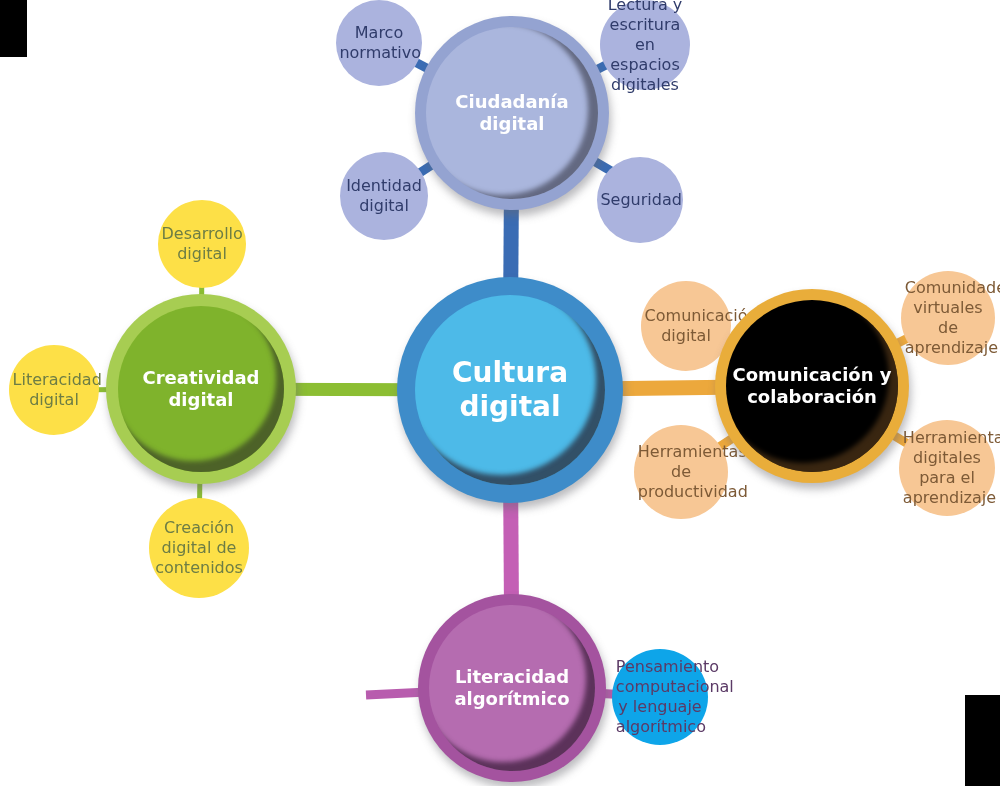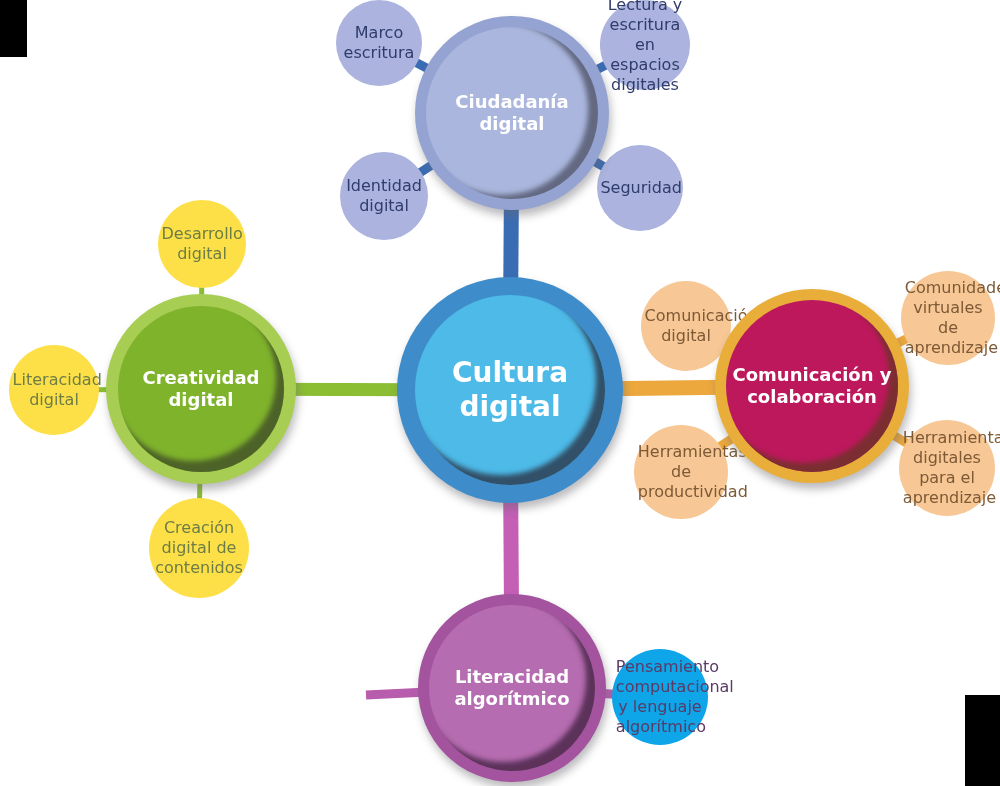--- a/index.html
+++ b/index.html
@@ -23,40 +23,40 @@
   #node-center{left:397px;top:277px;width:226px;height:226px;background:#3e8cc9;}
   #node-center .big-inner{inset:18px;background:#4dbae8;
       box-shadow:inset -9px -10px 5px rgba(42,44,60,.75);}
   #node-center .big-label{font-size:28px;}
 
   #node-top{left:415px;top:16px;width:194px;height:194px;background:#94a3d1;}
   #node-top .big-inner{inset:11px;background:#aab6dd;
       box-shadow:inset -10px -4px 5px rgba(52,54,68,.6);}
 
   #node-right{left:715px;top:289px;width:194px;height:194px;background:#e9ad3a;}
-  #node-right .big-inner{inset:11px;background:#be185d;
+  #node-right .big-inner{inset:11px;background:#000000;
       box-shadow:inset -9px -9px 5px rgba(88,58,26,.65);}
 
   #node-bottom{left:418px;top:594px;width:188px;height:188px;background:#a4539f;}
   #node-bottom .big-inner{inset:11px;background:#b56cb0;
       box-shadow:inset -9px -9px 5px rgba(54,26,54,.7);}
 
   #node-left{left:106px;top:294px;width:190px;height:190px;background:#a7cd52;}
   #node-left .big-inner{inset:12px;background:#7fb32c;
       box-shadow:inset -8px -11px 5px rgba(56,64,38,.7);}
 
   .sat-blue{background:#abb3de;color:#303c6b;}
   .sat-orange{background:#f7c795;color:#7d5a36;}
   .sat-purple{background:#0ea5e9;color:#5b3a66;}
   .sat-green{background:#fde047;color:#6d7d45;}
 
   #sat-marco{left:336px;top:0px;width:86px;height:86px;}
   #sat-lectura{left:600px;top:0px;width:90px;height:90px;}
   #sat-identidad{left:340px;top:152px;width:88px;height:88px;}
-  #sat-seguridad{left:597px;top:145px;width:86px;height:86px;}
+  #sat-seguridad{left:597px;top:157px;width:86px;height:86px;}
   #sat-comdigital{left:641px;top:281px;width:90px;height:90px;}
   #sat-comunidades{left:901px;top:271px;width:94px;height:94px;}
   #sat-herrprod{left:634px;top:425px;width:94px;height:94px;}
   #sat-herrdig{left:899px;top:420px;width:96px;height:96px;}
   #sat-resolucion{left:321px;top:650px;width:90px;height:90px;}
   #sat-penscomp{left:612px;top:649px;width:96px;height:96px;}
   #sat-desarrollo{left:158px;top:200px;width:88px;height:88px;}
   #sat-literacidad{left:9px;top:345px;width:90px;height:90px;}
   #sat-creacion{left:149px;top:498px;width:100px;height:100px;}
 
@@ -89,21 +89,21 @@
 
     <line x1="366" y1="695" x2="512" y2="688" stroke="#b85cae" stroke-width="9"></line>
     <line x1="660" y1="697" x2="512" y2="688" stroke="#b85cae" stroke-width="9"></line>
 
     <line x1="202" y1="244" x2="201" y2="389" stroke="#8cbe33" stroke-width="5"></line>
     <line x1="54" y1="390" x2="201" y2="389" stroke="#8cbe33" stroke-width="5"></line>
     <line x1="199" y1="548" x2="201" y2="389" stroke="#8cbe33" stroke-width="5"></line>
   </svg>
 
   <div class="sat sat-blue" id="sat-marco">
-    <span>Marco escritura</span>
+    <span>Marco normativo</span>
   </div>
   <div class="sat sat-blue" id="sat-lectura">
     <span>Lectura y escritura en espacios digitales</span>
   </div>
   <div class="sat sat-blue" id="sat-identidad">
     <span>Identidad digital</span>
   </div>
   <div class="sat sat-blue" id="sat-seguridad">
     <span>Seguridad</span>
   </div>

